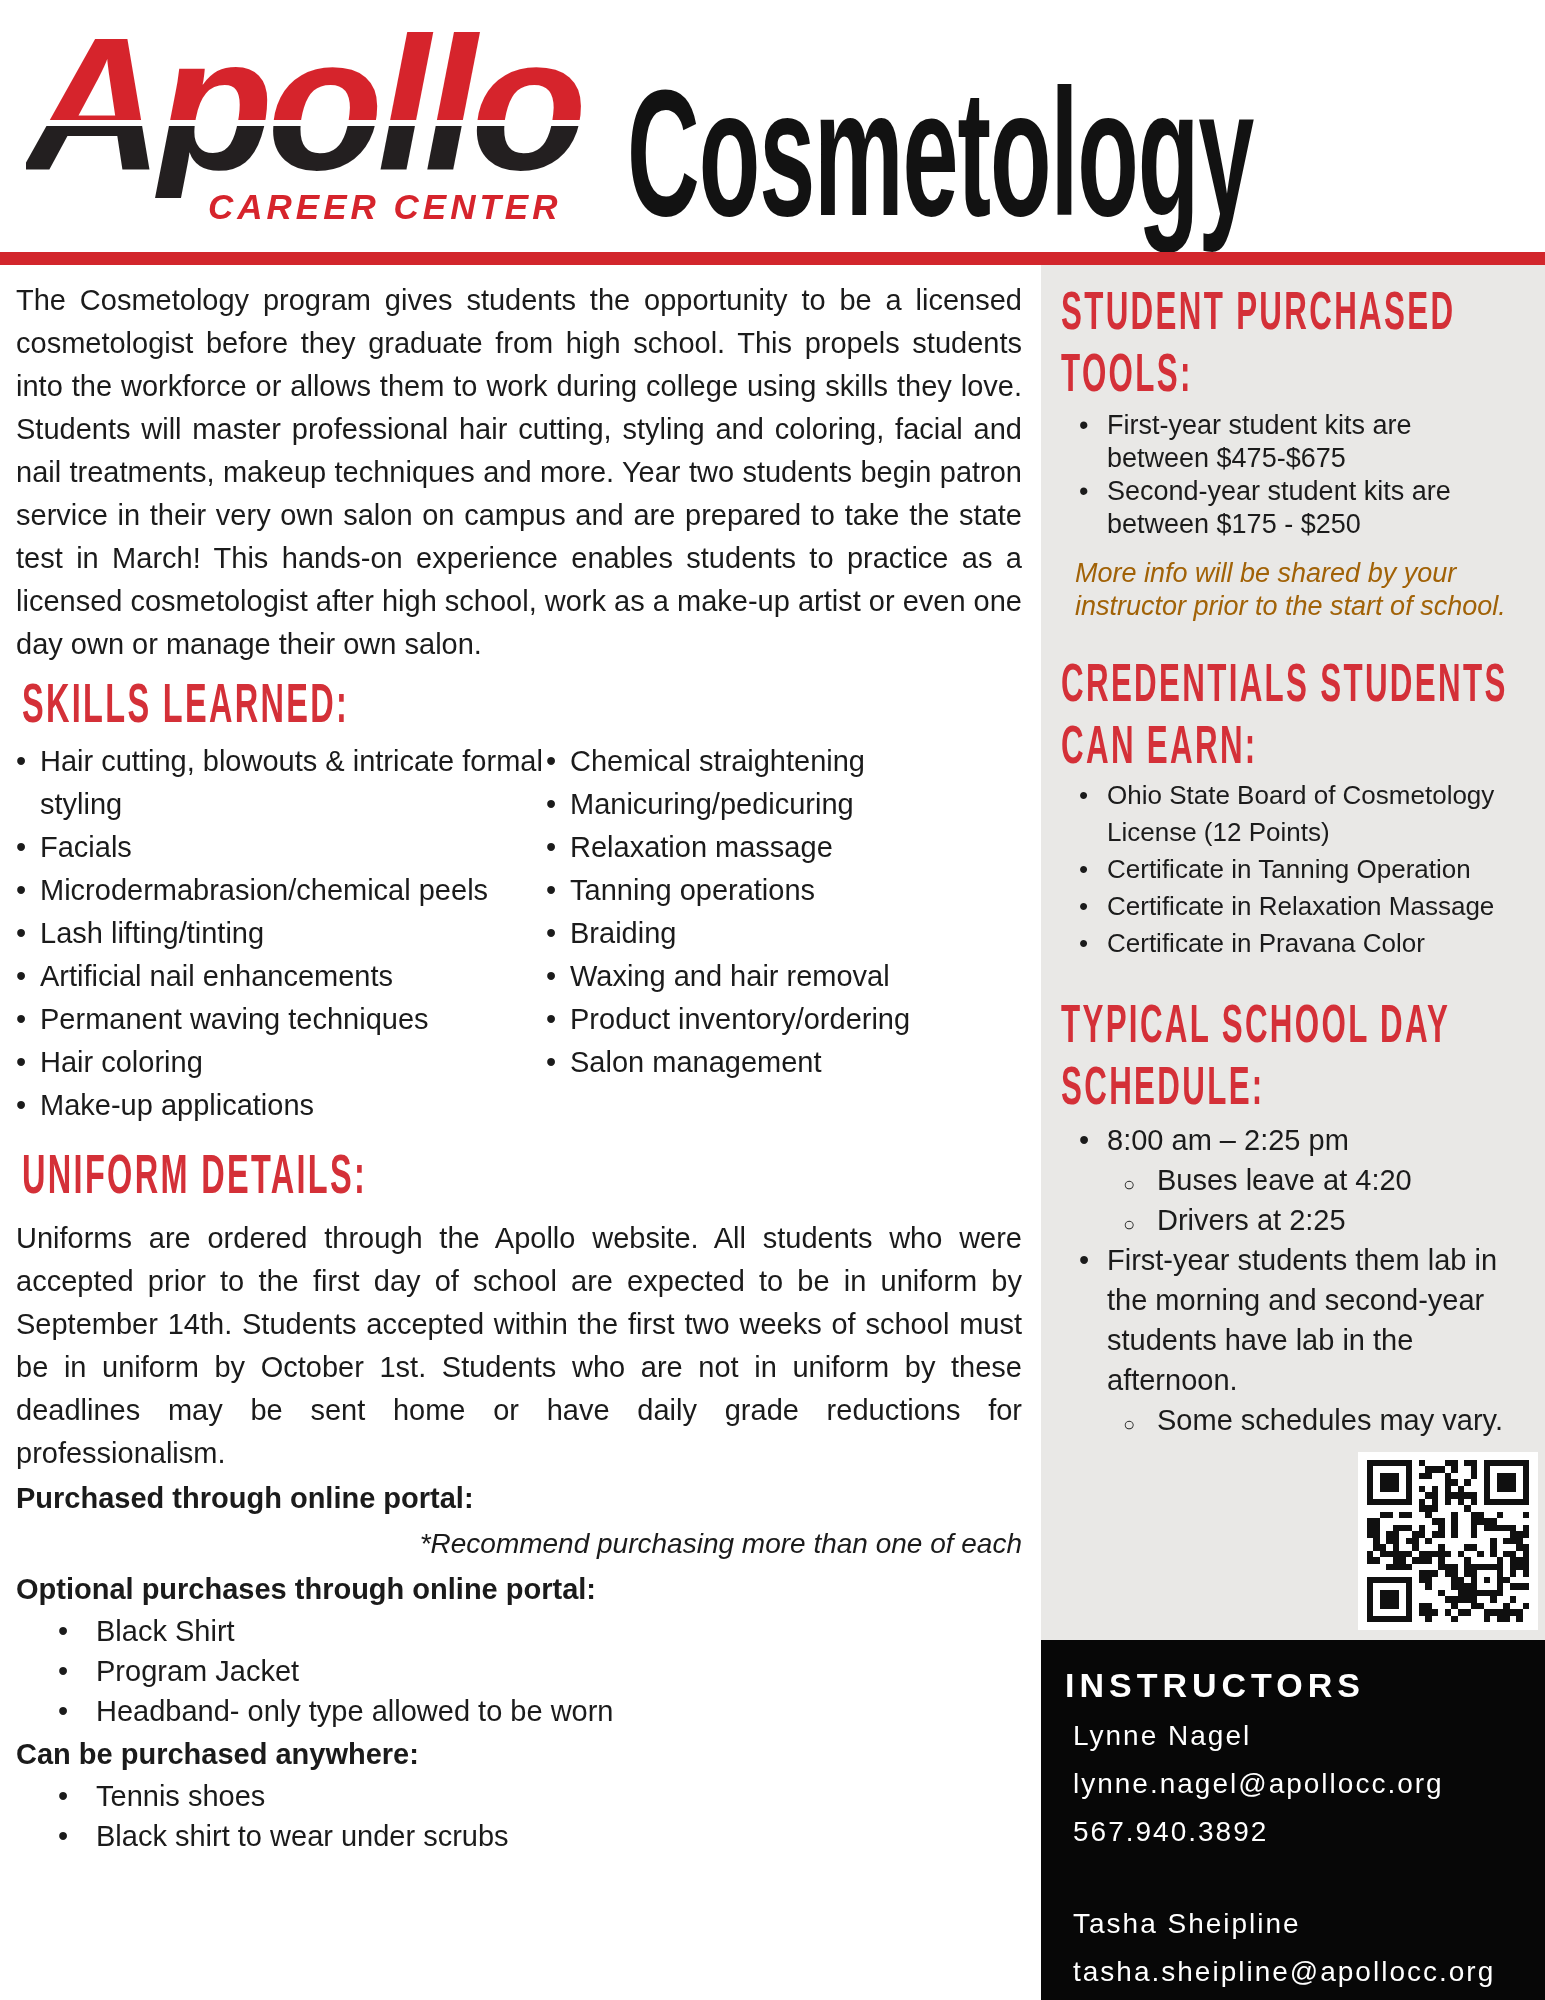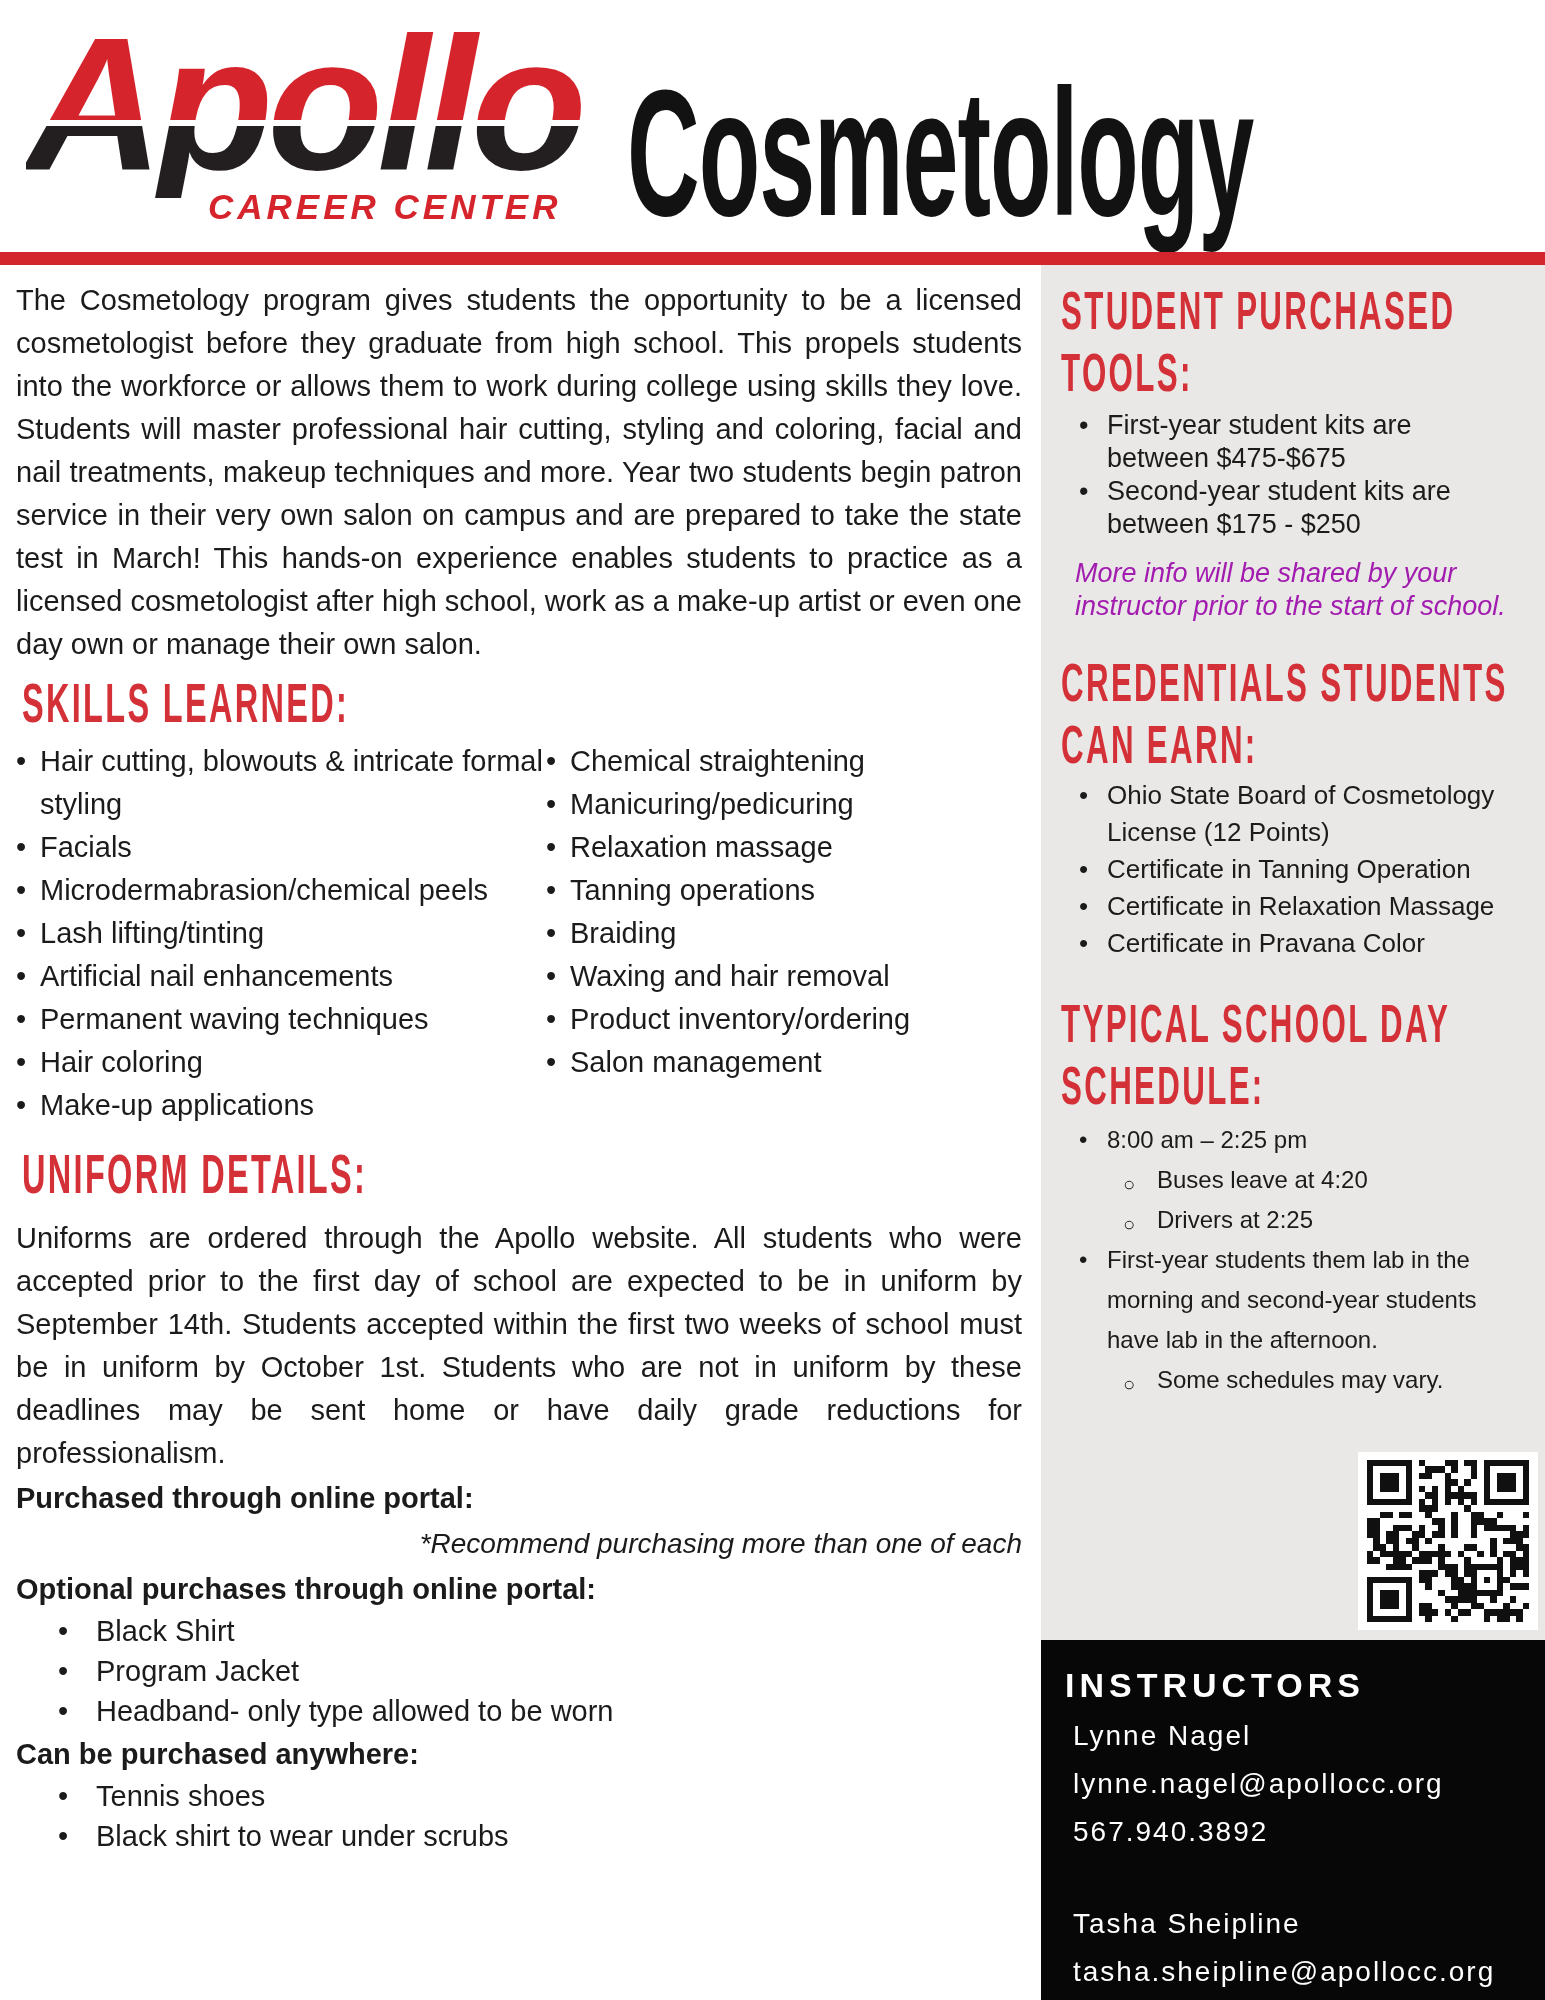--- a/index.html
+++ b/index.html
@@ -48,26 +48,26 @@
   .plist li{position:relative;padding-left:80px;}
   .plist li::before{content:"\2022";position:absolute;left:42px;}
   .inote{margin:2px 0;padding-left:16px;font-size:28px;line-height:44px;font-style:italic;text-align:right;}
 
   
   .sidebar{position:absolute;left:1041px;top:265px;width:504px;height:1375px;
            background:#e9e8e6;box-sizing:border-box;padding:14px 0 0 20px;}
   .sblist{list-style:none;margin:6px 0 0;padding:0;font-size:27px;line-height:33px;}
   .sblist li{position:relative;padding-left:46px;max-width:398px;}
   .sblist li::before{content:"\2022";position:absolute;left:18px;}
-  .sbnote{margin:16px 0 0;padding-left:14px;font-size:27px;line-height:33px;font-style:italic;color:#a21caf;}
+  .sbnote{margin:16px 0 0;padding-left:14px;font-size:27px;line-height:33px;font-style:italic;color:#a16207;}
   .cred{font-size:26px;line-height:37px;margin-top:2px;}
   .cred li{max-width:414px;}
   .mt28{margin-top:28px;}
   .mt30{margin-top:30px;}
-  .sched{font-size:24px;line-height:40px;margin-top:4px;}
+  .sched{font-size:29px;line-height:40px;margin-top:4px;}
   .sched li{max-width:405px;}
   .sched li.sub{padding-left:96px;max-width:400px;}
   .sched li.sub::before{content:"\25CB";left:62px;font-size:20px;top:4px;}
 
   
   .qr{position:absolute;left:1358px;top:1452px;width:180px;height:178px;background:#ffffff;
       display:flex;align-items:center;justify-content:center;}
 
   
   .footer{position:absolute;left:1041px;top:1640px;width:504px;height:360px;background:#070707;

